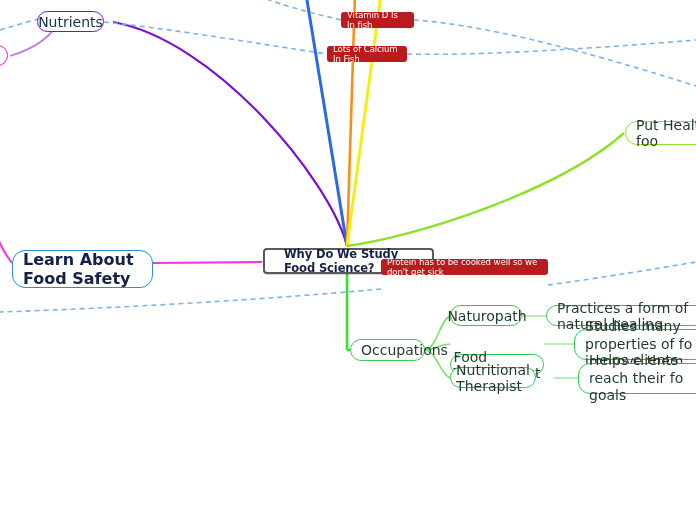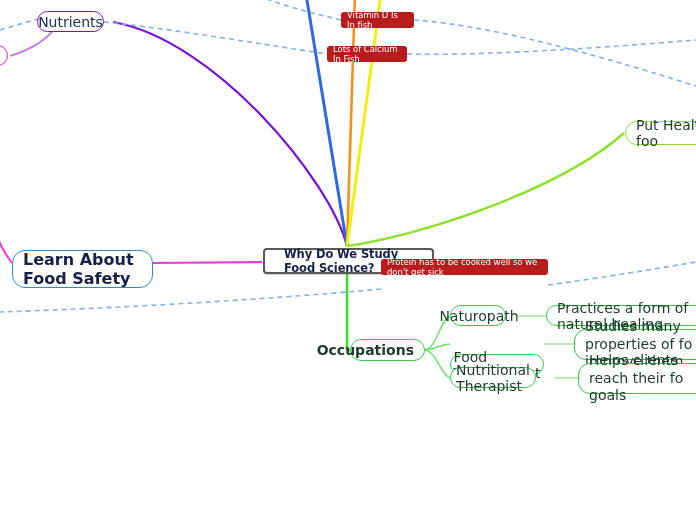--- a/index.html
+++ b/index.html
@@ -31,22 +31,22 @@
     padding:0 10px;justify-content:center;
     z-index:5;
   }
   .n-nutrients{left:37px;top:11px;width:67px;height:21px;border-color:#7a0fd6;color:#16304a;}
   .n-leftclip{left:-22px;top:45px;width:30px;height:21px;border-color:#e81ad6;color:#16304a;}
   .n-foodsafety{
     left:12px;top:250px;width:141px;height:38px;border-radius:13px;
     border-color:#2e8ccd;color:#16214a;font-weight:bold;font-size:16px;
   }
   .n-puthealthy{left:625px;top:121px;width:110px;height:24px;border-color:#8ee028;color:#1d3b2a;justify-content:flex-start;}
-  .n-occupations{left:350px;top:339px;width:75px;height:22px;border-color:#3ccb4f;justify-content:flex-end;font-weight:bold;}
-  .n-naturopath{left:450px;top:305px;width:56px;height:21px;border-color:#2fc94a;padding-left:12px;}
+  .n-occupations{left:350px;top:339px;width:75px;height:22px;border-color:#3ccb4f;justify-content:flex-start;}
+  .n-naturopath{left:450px;top:305px;width:72px;height:21px;border-color:#2fc94a;padding-left:12px;}
   .n-foodtech{left:450px;top:333px;width:94px;height:21px;border-color:#2fc94a;margin-top:21px;}
   .n-nutrither{left:450px;top:367px;width:86px;height:21px;border-color:#2fc94a;}
   .n-practices{left:546px;top:305px;width:160px;height:21px;border-color:#2fc94a;justify-content:flex-start;}
   .n-studies{
     left:574px;top:329px;width:140px;height:31px;border-color:#2fc94a;
     justify-content:flex-start;line-height:1.25;border-radius:12px;
   }
   .n-helps{
     left:578px;top:363px;width:140px;height:31px;border-color:#2fc94a;
     justify-content:flex-start;line-height:1.25;border-radius:12px;

